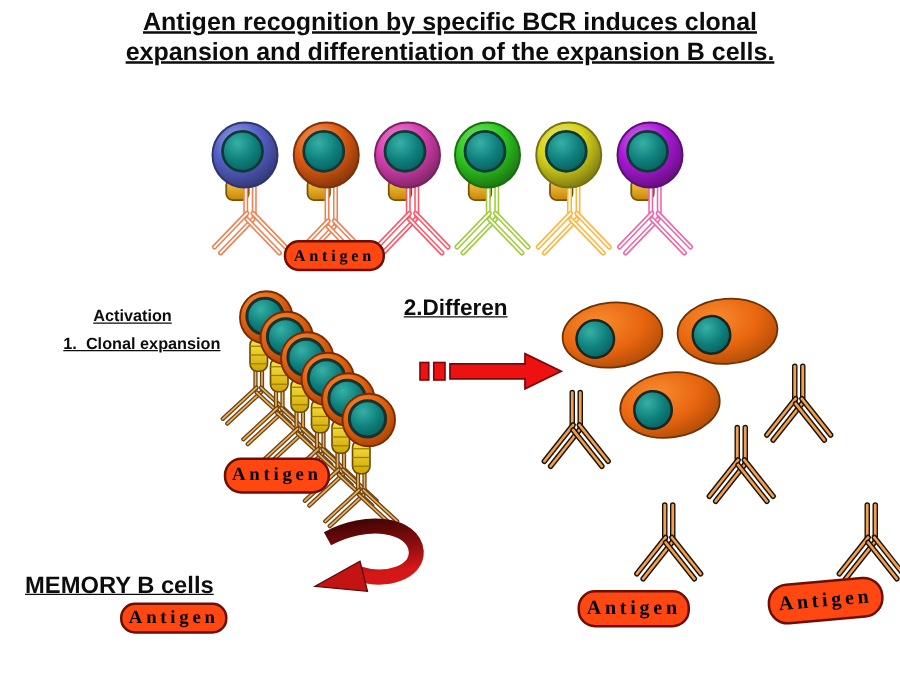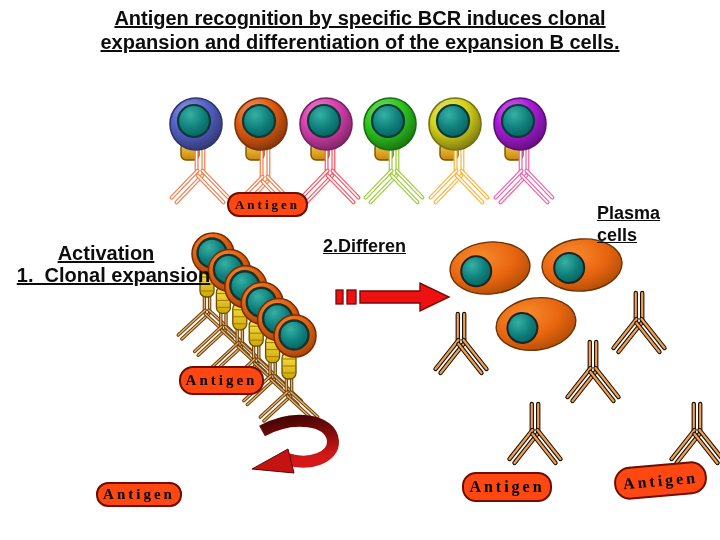--- a/index.html
+++ b/index.html
@@ -1,21 +1,21 @@
 <!DOCTYPE html>
 <html><head>
 <meta charset="utf-8">
 <style>
   html,body{margin:0;padding:0;background:#fff;}
   #slide{position:relative;width:720px;height:540px;background:#ffffff;overflow:hidden;
          font-family:"Liberation Sans",sans-serif;color:#0d0d0d;}
   #scene{position:absolute;left:0;top:0;}
   .txt{position:absolute;font-weight:bold;text-decoration:underline;}
   #title{top:6px;left:0;width:720px;text-align:center;font-size:20px;line-height:24px;}
-  #activation{left:0;top:242px;width:212px;text-align:center;font-size:20px;line-height:22px;}
+  #activation{left:0;top:242px;width:212px;text-align:center;font-size:13px;line-height:22px;}
   #activation .line2{white-space:pre;padding-left:15px;}
   #differentiation{left:323px;top:236px;font-size:18px;line-height:20px;}
   #differentiation .line2{padding-left:16px;}
   #plasma-label{left:597px;top:202px;font-size:18px;line-height:22px;white-space:pre-line;}
   #memory-label{left:20px;top:458px;font-size:19px;}
   .antigen{position:absolute;display:flex;align-items:center;justify-content:center;
            font-family:"Liberation Serif",serif;font-weight:bold;color:#000;
            letter-spacing:3px;border:2px solid #6e0e00;background:#ff4712;box-sizing:border-box;}
   #antigen-row{left:227px;top:192px;width:81px;height:25px;border-radius:12px;font-size:13px;}
   #antigen-stack{left:179px;top:366px;width:85px;height:29px;border-radius:14px;font-size:15px;}
@@ -442,22 +442,21 @@
 
   <div id="activation" class="txt">
     <div class="line1">Activation</div>
     <div class="line2">1.  Clonal expansion</div>
   </div>
 
   <div id="differentiation" class="txt">
     <div class="line1">2.Differen</div>
   </div>
 
-  <div id="plasma-label" class="txt">Plasma
-cells</div>
-
+
+  <div id="memory-label" class="txt">MEMORY B cells</div>
 
   <div id="antigen-row" class="antigen" style="background: rgb(255, 71, 18); border-color: rgb(110, 14, 0);">Antigen</div>
   <div id="antigen-stack" class="antigen" style="background: rgb(255, 71, 18); border-color: rgb(110, 14, 0);">Antigen</div>
   <div id="antigen-memory" class="antigen" style="background: rgb(255, 71, 18); border-color: rgb(110, 14, 0);">Antigen</div>
   <div id="antigen-mid" class="antigen" style="background: rgb(255, 71, 18); border-color: rgb(110, 14, 0);">Antigen</div>
   <div id="antigen-right" class="antigen" style="background: rgb(255, 71, 18); border-color: rgb(110, 14, 0);">Antigen</div>
 </div>
 
 </body></html>

